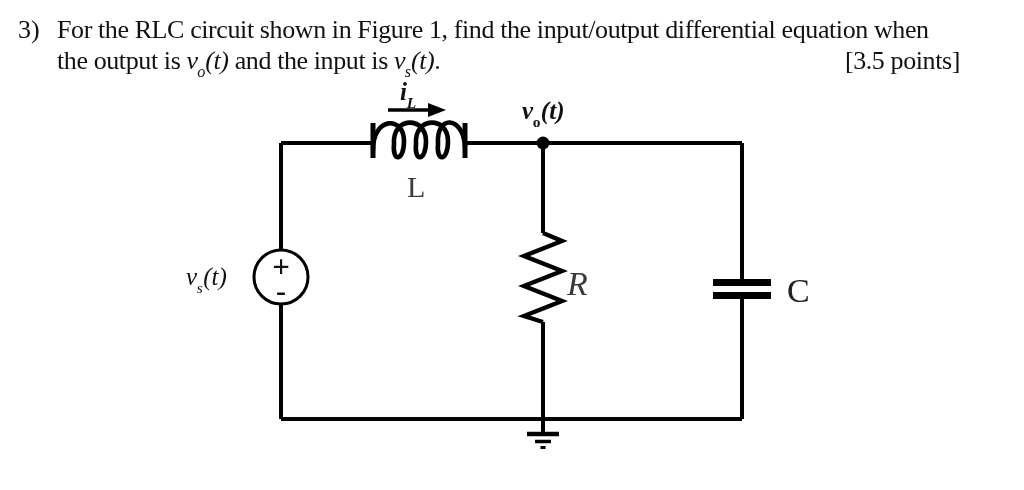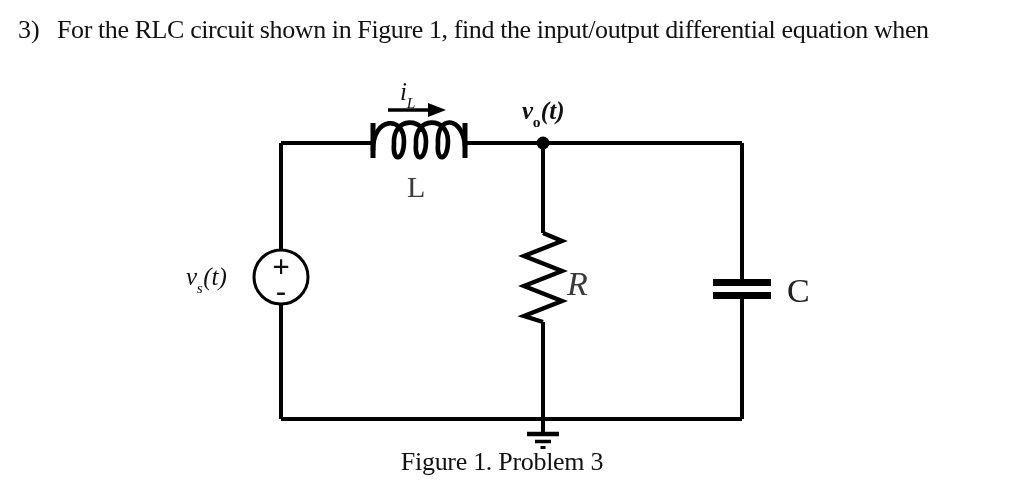--- a/index.html
+++ b/index.html
@@ -33,21 +33,21 @@
     font-size: 0.62em; font-style: italic; line-height: 0;
     position: relative; top: 0.12em; left: -0.02em;
   }
   sub.rm { font-style: normal; }
 
   
   .circuit-svg { position: absolute; left: 0; top: 0; width: 1024px; height: 490px; }
 
   
   .clabel { position: absolute; white-space: nowrap; }
-  .lbl-iL    { left: 400px; top: 78px;  font-size: 25px; font-style: italic; }
+  .lbl-iL    { left: 400px; top: 78px;  font-size: 25px; font-style: italic; font-weight: bold; }
   .lbl-vo    { left: 522px; top: 97px;  font-size: 25px; font-style: italic; font-weight: bold; }
   .lbl-vs    { left: 186px; top: 263px; width: 66px; text-align: left; font-size: 25px; font-style: italic; }
   .lbl-L     { left: 407px; top: 170px; font-size: 30px; color: #3d3d3d; }
   .lbl-R     { left: 567px; top: 265px; font-size: 34px; font-style: italic; color: #3a3a3a; }
   .lbl-C     { left: 787px; top: 272px; font-size: 34px; color: #222; }
   .lbl-plus  {
     left: 281px; top: 266px; transform: translate(-50%, -50%);
     font-size: 31px; font-weight: 700; line-height: 1;
   }
   .lbl-minus {
@@ -61,20 +61,22 @@
     text-align: center; font-size: 26px; letter-spacing: -0.3px;
   }
 </style>
 </head>
 <body>
 
 <div class="page">
 
   <span class="pnum">3)</span>
   <div class="pline line1">For the RLC circuit shown in Figure 1, find the input/output differential equation when</div>
+  <div class="pline line2"><span>the output is </span><span class="math"><i>v</i><sub>o</sub><i>(t)</i></span><span> and the input is </span><span class="math"><i>v</i><sub>s</sub><i>(t)</i></span><span>.</span></div>
+  <div class="points">[3.5 points]</div>
 
   <svg class="circuit-svg" viewBox="0 0 1024 490" xmlns="http://www.w3.org/2000/svg">
     <g stroke="#000" fill="none">
 
       <path d="M281,143 H371" stroke-width="4"></path>
       <path d="M465,143 H742" stroke-width="4"></path>
 
       <path d="M281,143 V250" stroke-width="4"></path>
       <path d="M281,304 V419" stroke-width="4"></path>
 
@@ -130,15 +132,14 @@
 
   <div class="clabel lbl-vs"><span>v</span><sub>s</sub><span>(t)</span></div>
 
   <div class="clabel lbl-plus">+</div>
   <div class="clabel lbl-minus">-</div>
 
   <div class="clabel lbl-L">L</div>
   <div class="clabel lbl-R">R</div>
   <div class="clabel lbl-C">C</div>
 
-  <div class="caption">Figure 1. Problem 3</div>
 
 </div>
 
 </body></html>

